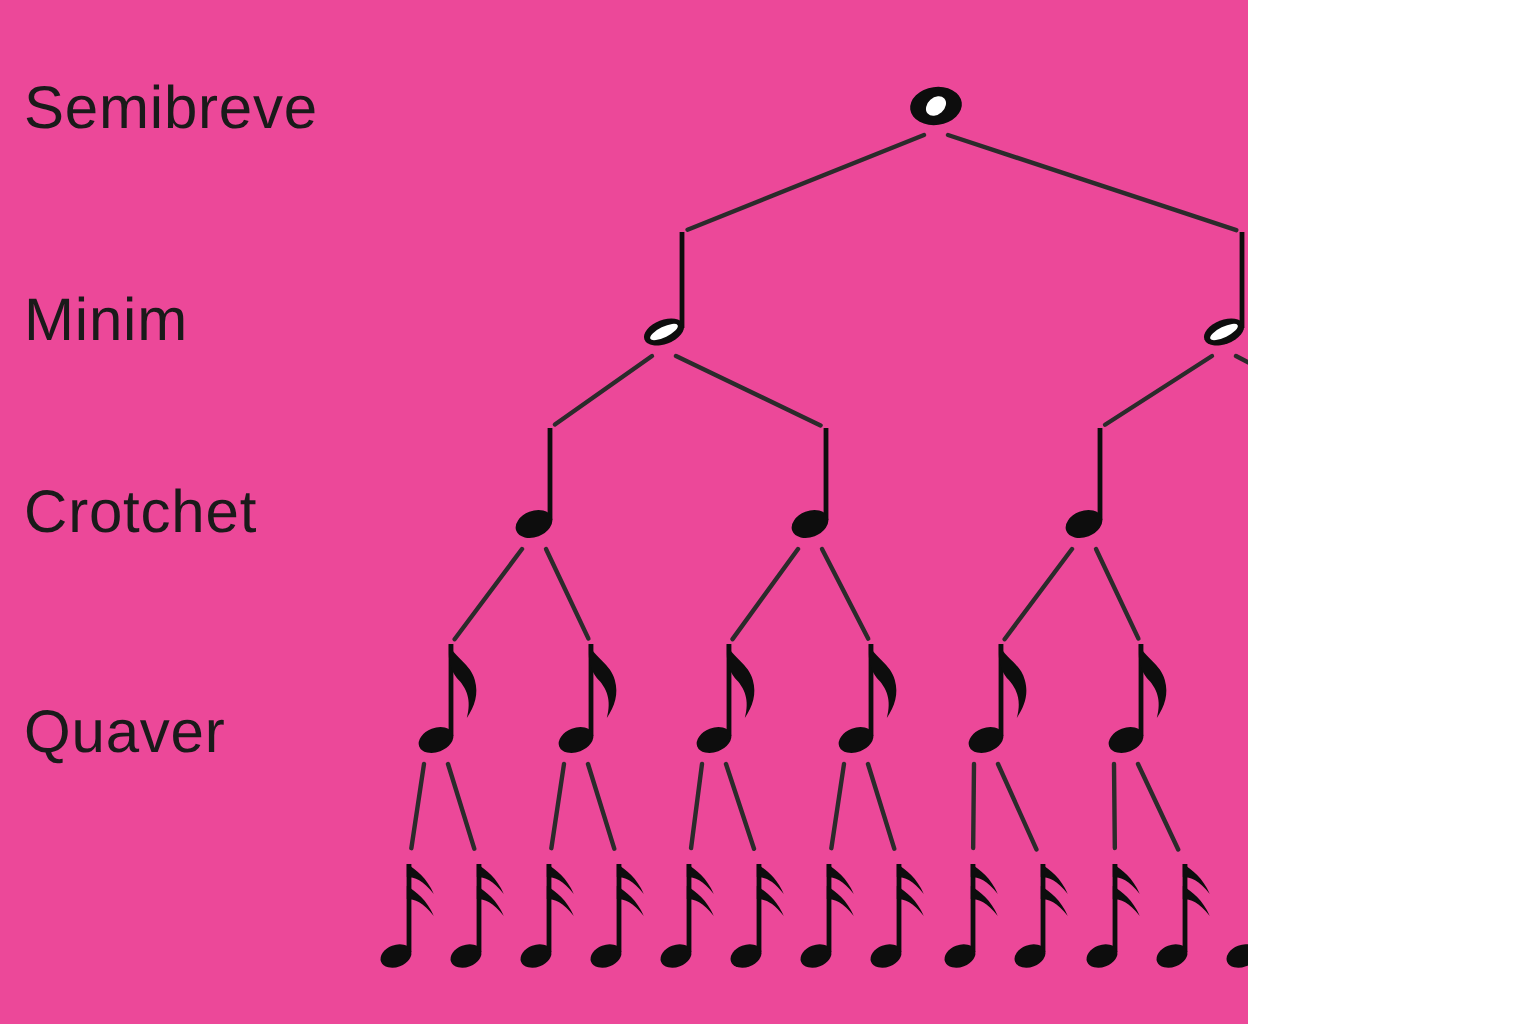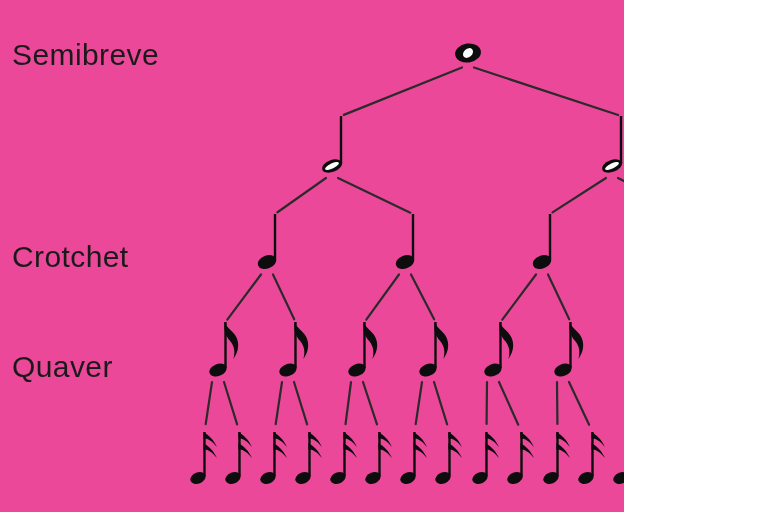--- a/index.html
+++ b/index.html
@@ -11,20 +11,21 @@
     position:absolute;left:12px;transform:translateY(-50%);
     font-size:30px;font-weight:500;letter-spacing:.4px;color:#1a1a1a;white-space:nowrap;
   }
   svg.tree{position:absolute;left:0;top:0;}
 </style>
 </head>
 <body>
 
 <div class="stage">
   <div class="row-label" style="top:55px">Semibreve</div>
+  <div class="row-label" style="top:161px">Minim</div>
   <div class="row-label" style="top:367px">Quaver</div>
   <div class="row-label" style="top:257px">Crotchet</div>
   <svg class="tree" width="768" height="512" viewBox="0 0 768 512">
       <line x1="462" y1="67.5" x2="343.7846357965102" y2="114.88384432949796" stroke="#2b2b2b" stroke-width="2.2" stroke-linecap="round"></line>
       <line x1="474" y1="67.5" x2="618.15105638299" y2="115.06004241207494" stroke="#2b2b2b" stroke-width="2.2" stroke-linecap="round"></line>
       <line x1="326" y1="178" x2="277.4509035897943" y2="212.26995040720402" stroke="#2b2b2b" stroke-width="2.2" stroke-linecap="round"></line>
       <line x1="338" y1="178" x2="410.29543082759517" y2="212.7018067972457" stroke="#2b2b2b" stroke-width="2.2" stroke-linecap="round"></line>
       <line x1="606" y1="178" x2="552.5235354261297" y2="212.3777272260595" stroke="#2b2b2b" stroke-width="2.2" stroke-linecap="round"></line>
       <line x1="618" y1="178" x2="685.3321365930456" y2="212.62795596213772" stroke="#2b2b2b" stroke-width="2.2" stroke-linecap="round"></line>
       <line x1="261" y1="274.5" x2="227.29595022885184" y2="319.59696800364895" stroke="#2b2b2b" stroke-width="2.2" stroke-linecap="round"></line>

